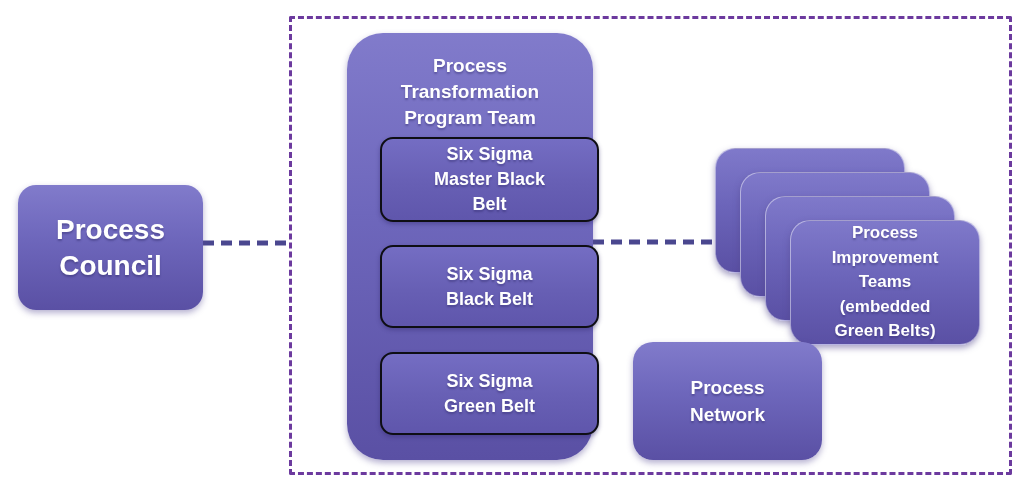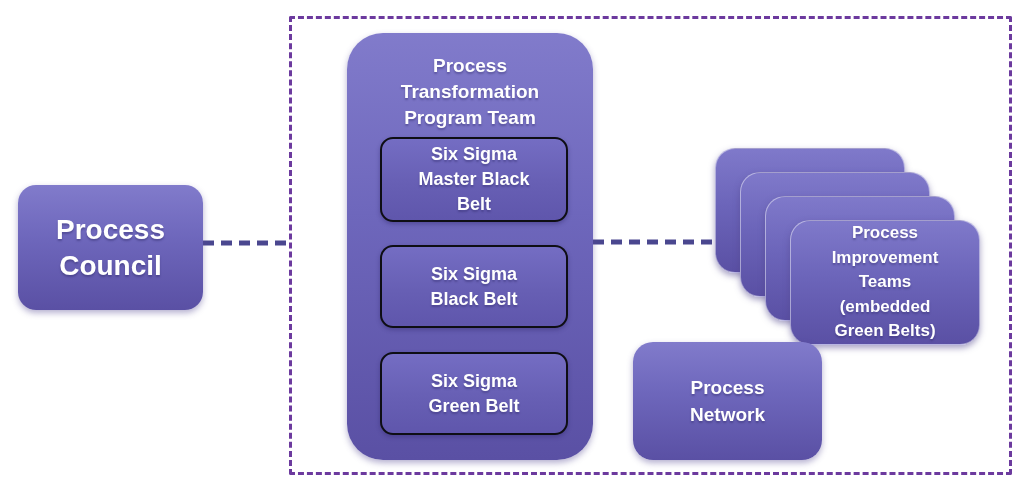--- a/index.html
+++ b/index.html
@@ -78,21 +78,21 @@
     margin-top: 20px;
     font-size: 19px;
     line-height: 26px;
     font-weight: bold;
     text-align: center;
     white-space: pre-line;
   }
   .inner-box {
     position: absolute;
     left: 33px;
-    width: 188px;
+    width: 219px;
     box-sizing: border-box;
     border: 2px solid #0e0e14;
     border-radius: 13px;
     background: linear-gradient(180deg, #746dc3 0%, #675fb4 55%, #5f56ac 100%);
     display: flex;
     align-items: center;
     justify-content: center;
     text-align: center;
     font-size: 18px;
     line-height: 25px;

